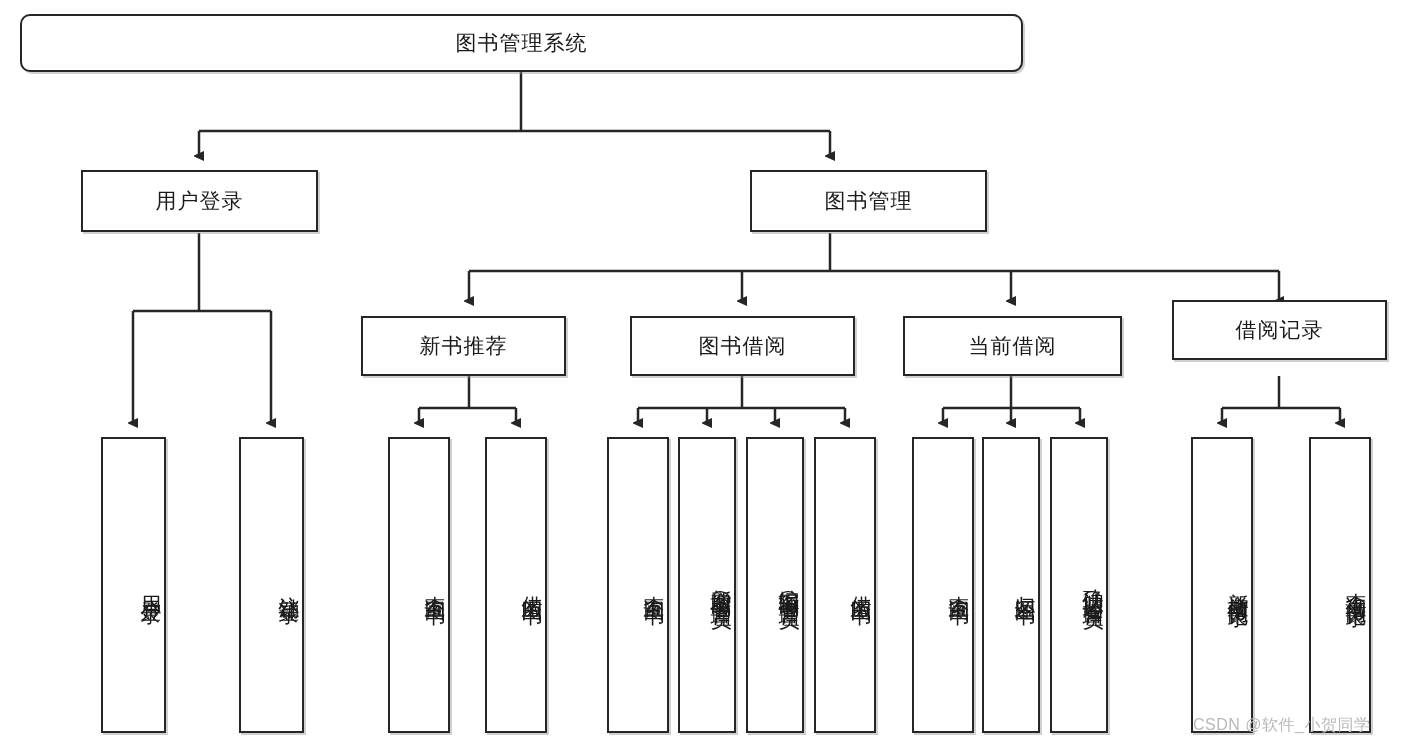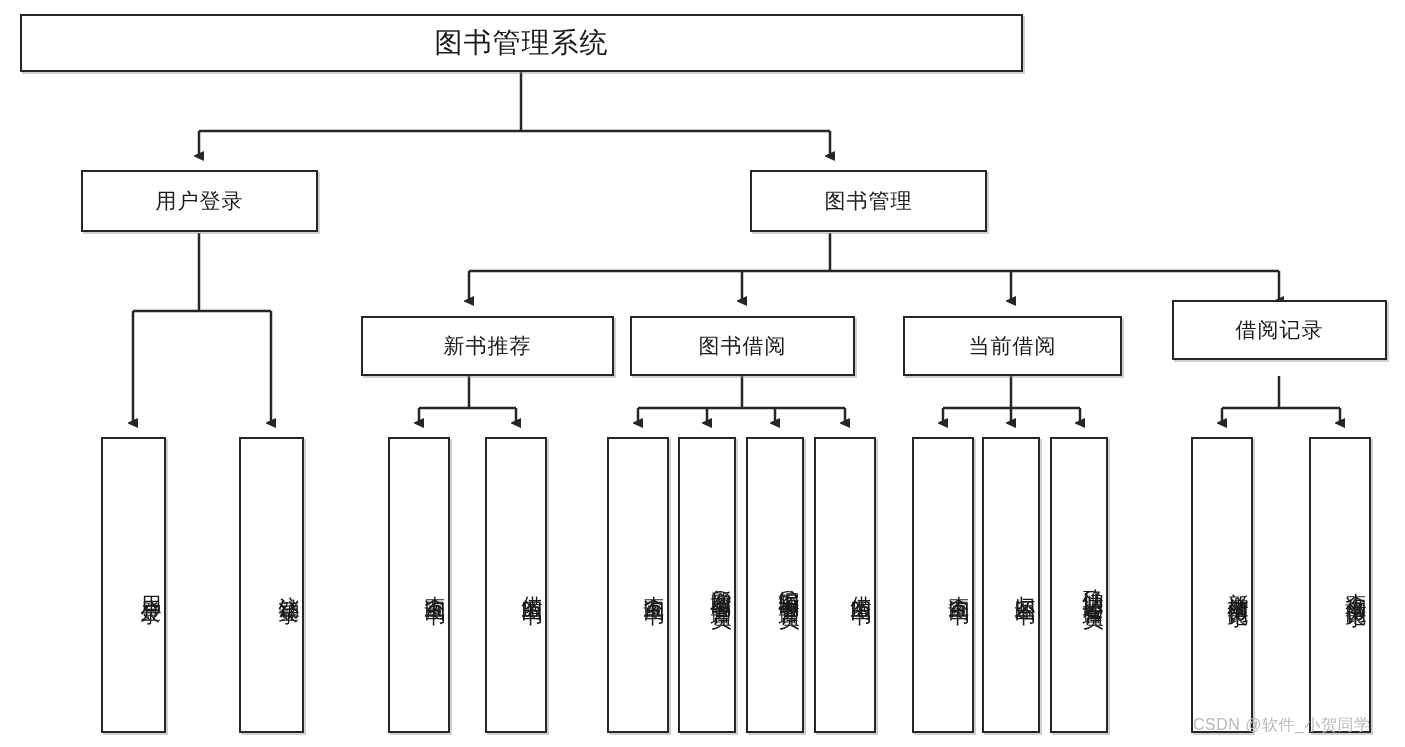--- a/index.html
+++ b/index.html
@@ -38,21 +38,22 @@
     box-shadow: 2px 2px 0 rgba(150,150,150,0.45);
   }
   .node.horiz {
     font-size: 21px;
     letter-spacing: 1px;
     line-height: 1.2;
     padding: 0 4px;
     text-align: center;
   }
   .node.root {
-    font-size: 28px;
+    font-size: 21px;
+    border-radius: 10px;
   }
   .node.vert {
     writing-mode: vertical-rl;
     text-orientation: upright;
     font-size: 21px;
     letter-spacing: 3px;
     line-height: 1.25;
     padding: 6px 0;
     align-items: flex-start;
     justify-content: center;
@@ -124,21 +125,21 @@
       <path d="M1340,408 L1340,423" marker-end="url(#arrow)"></path>
     </g>
   </svg>
 
   <div class="node horiz root" style="left:20px; top:14px; width:1003px; height:58px;">图书管理系统</div>
 
   <div class="node horiz" style="left:81px; top:170px; width:237px; height:62px;">用户登录</div>
 
   <div class="node horiz" style="left:750px; top:170px; width:237px; height:62px;">图书管理</div>
 
-  <div class="node horiz" style="left:361px; top:316px; width:253px; height:60px;">新书推荐</div>
+  <div class="node horiz" style="left:361px; top:316px; width:205px; height:60px;">新书推荐</div>
 
   <div class="node horiz" style="left:903px; top:316px; width:219px; height:60px;">当前借阅</div>
 
   <div class="node horiz" style="left:630px; top:316px; width:225px; height:60px;">图书借阅</div>
 
   <div class="node horiz" style="left:1172px; top:300px; width:215px; height:60px;">借阅记录</div>
 
   <div class="node vert" style="left:101px; top:437px; width:65px; height:296px;">用户登录</div>
 
   <div class="node vert" style="left:239px; top:437px; width:65px; height:296px;">注销登录</div>

